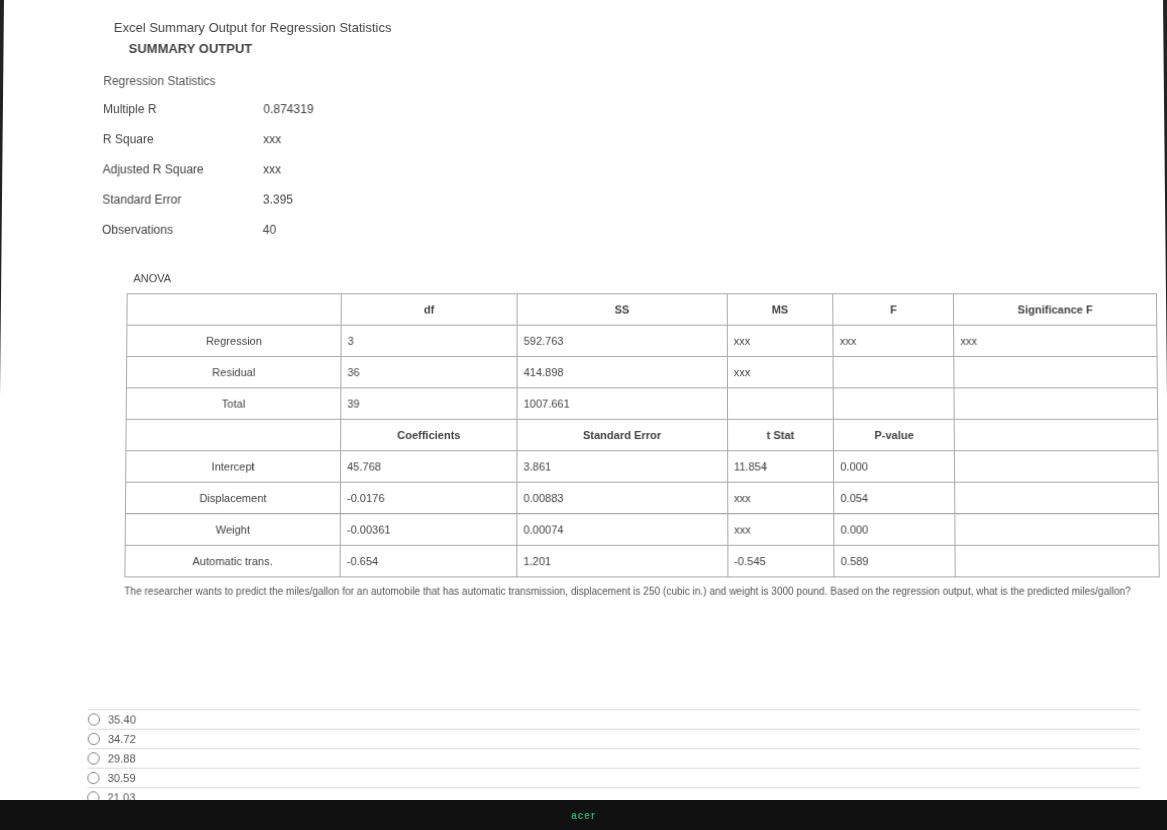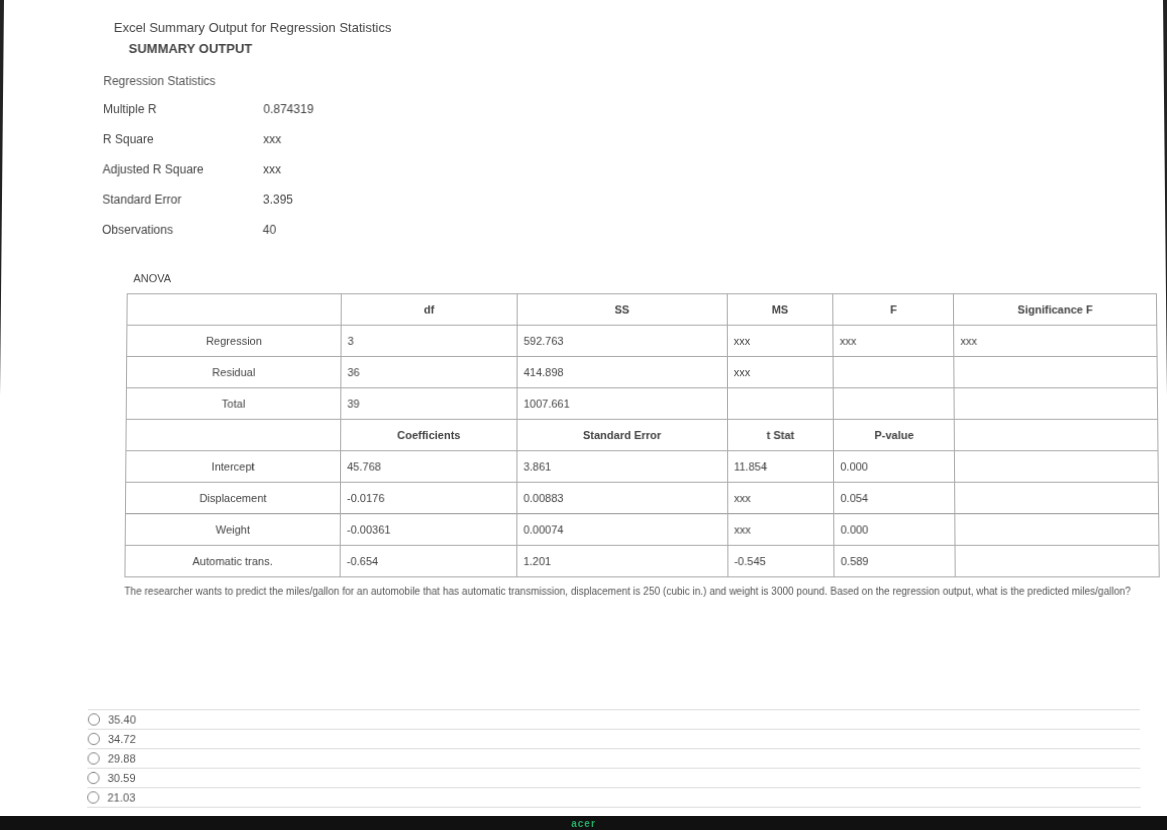--- a/index.html
+++ b/index.html
@@ -114,21 +114,21 @@
     border: 1px solid #888;
     border-radius: 50%;
     margin-right: 8px;
     flex-shrink: 0;
   }
 
   .monitor-base {
     position: fixed;
     bottom: 0;
     left: 0; right: 0;
-    height: 14px;
+    height: 30px;
     background: #111;
     display: flex;
     align-items: center;
     justify-content: center;
   }
   .logo {
     color: #2a6;
     font-size: 10px;
     letter-spacing: 1px;
     font-weight: bold;

